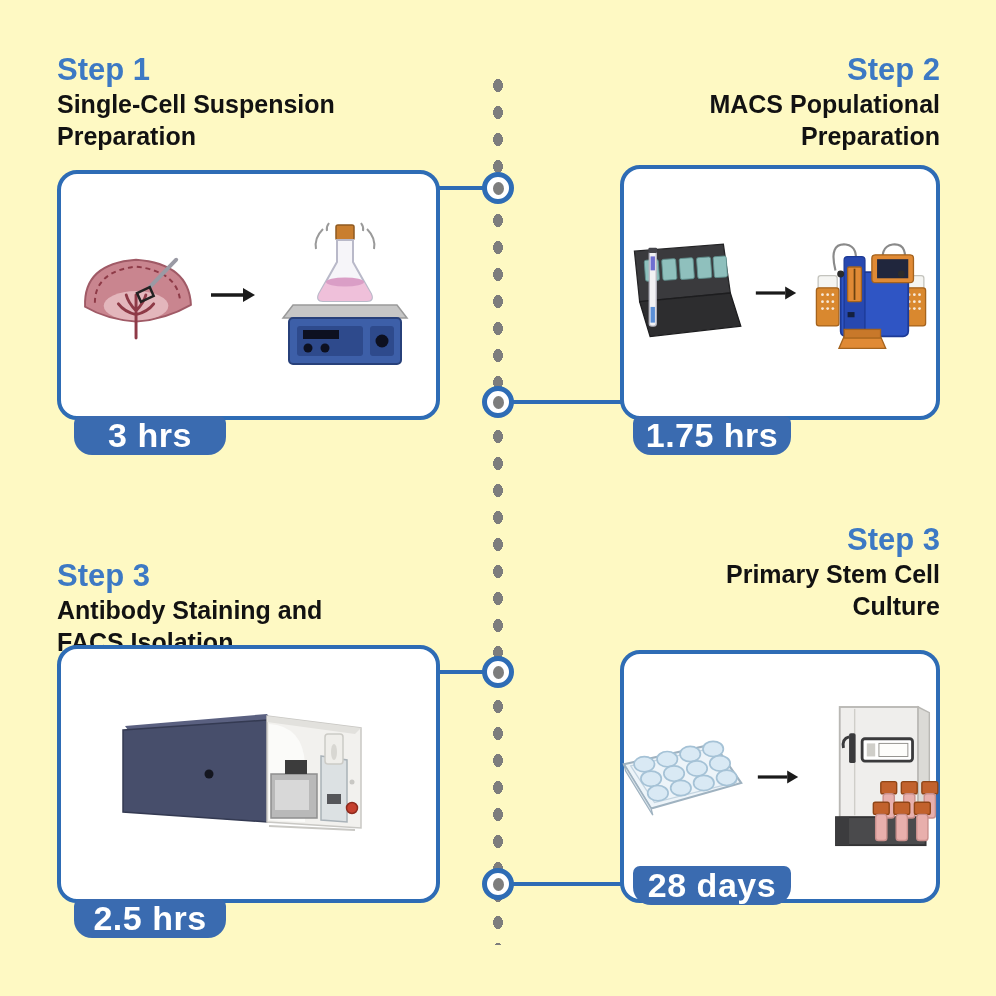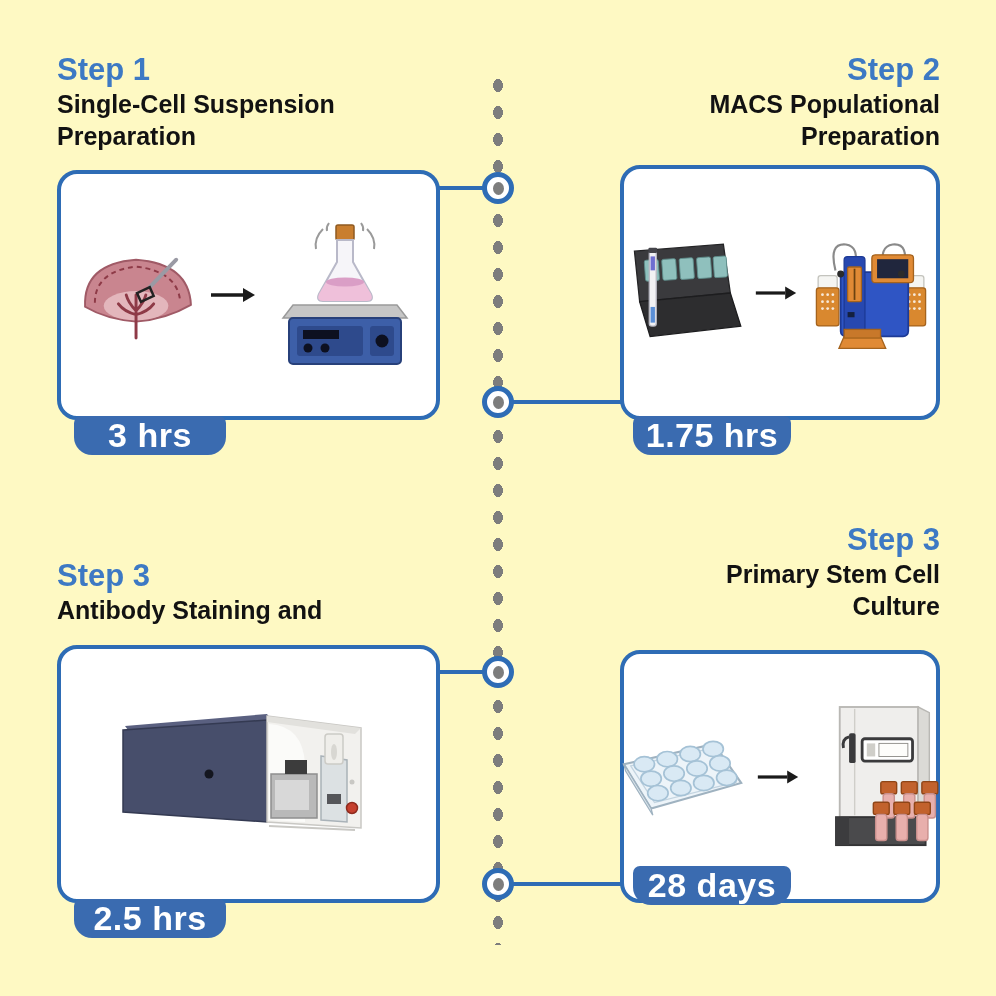--- a/index.html
+++ b/index.html
@@ -65,20 +65,21 @@
 
   <div class="head right" style="right:56px;top:52px;">
     <div class="step">Step 2</div>
     <div class="t">MACS Populational</div>
     <div class="t">Preparation</div>
   </div>
 
   <div class="head left" style="left:57px;top:522px;margin-top:36px;">
     <div class="step">Step 3</div>
     <div class="t">Antibody Staining and</div>
+    <div class="t">FACS Isolation</div>
   </div>
 
   <div class="head right" style="right:56px;top:522px;">
     <div class="step">Step 3</div>
     <div class="t">Primary Stem Cell</div>
     <div class="t">Culture</div>
   </div>
 
   <div class="card" style="left:57px;top:170px;width:383px;height:250px;">
     <span class="icon-wrap">

